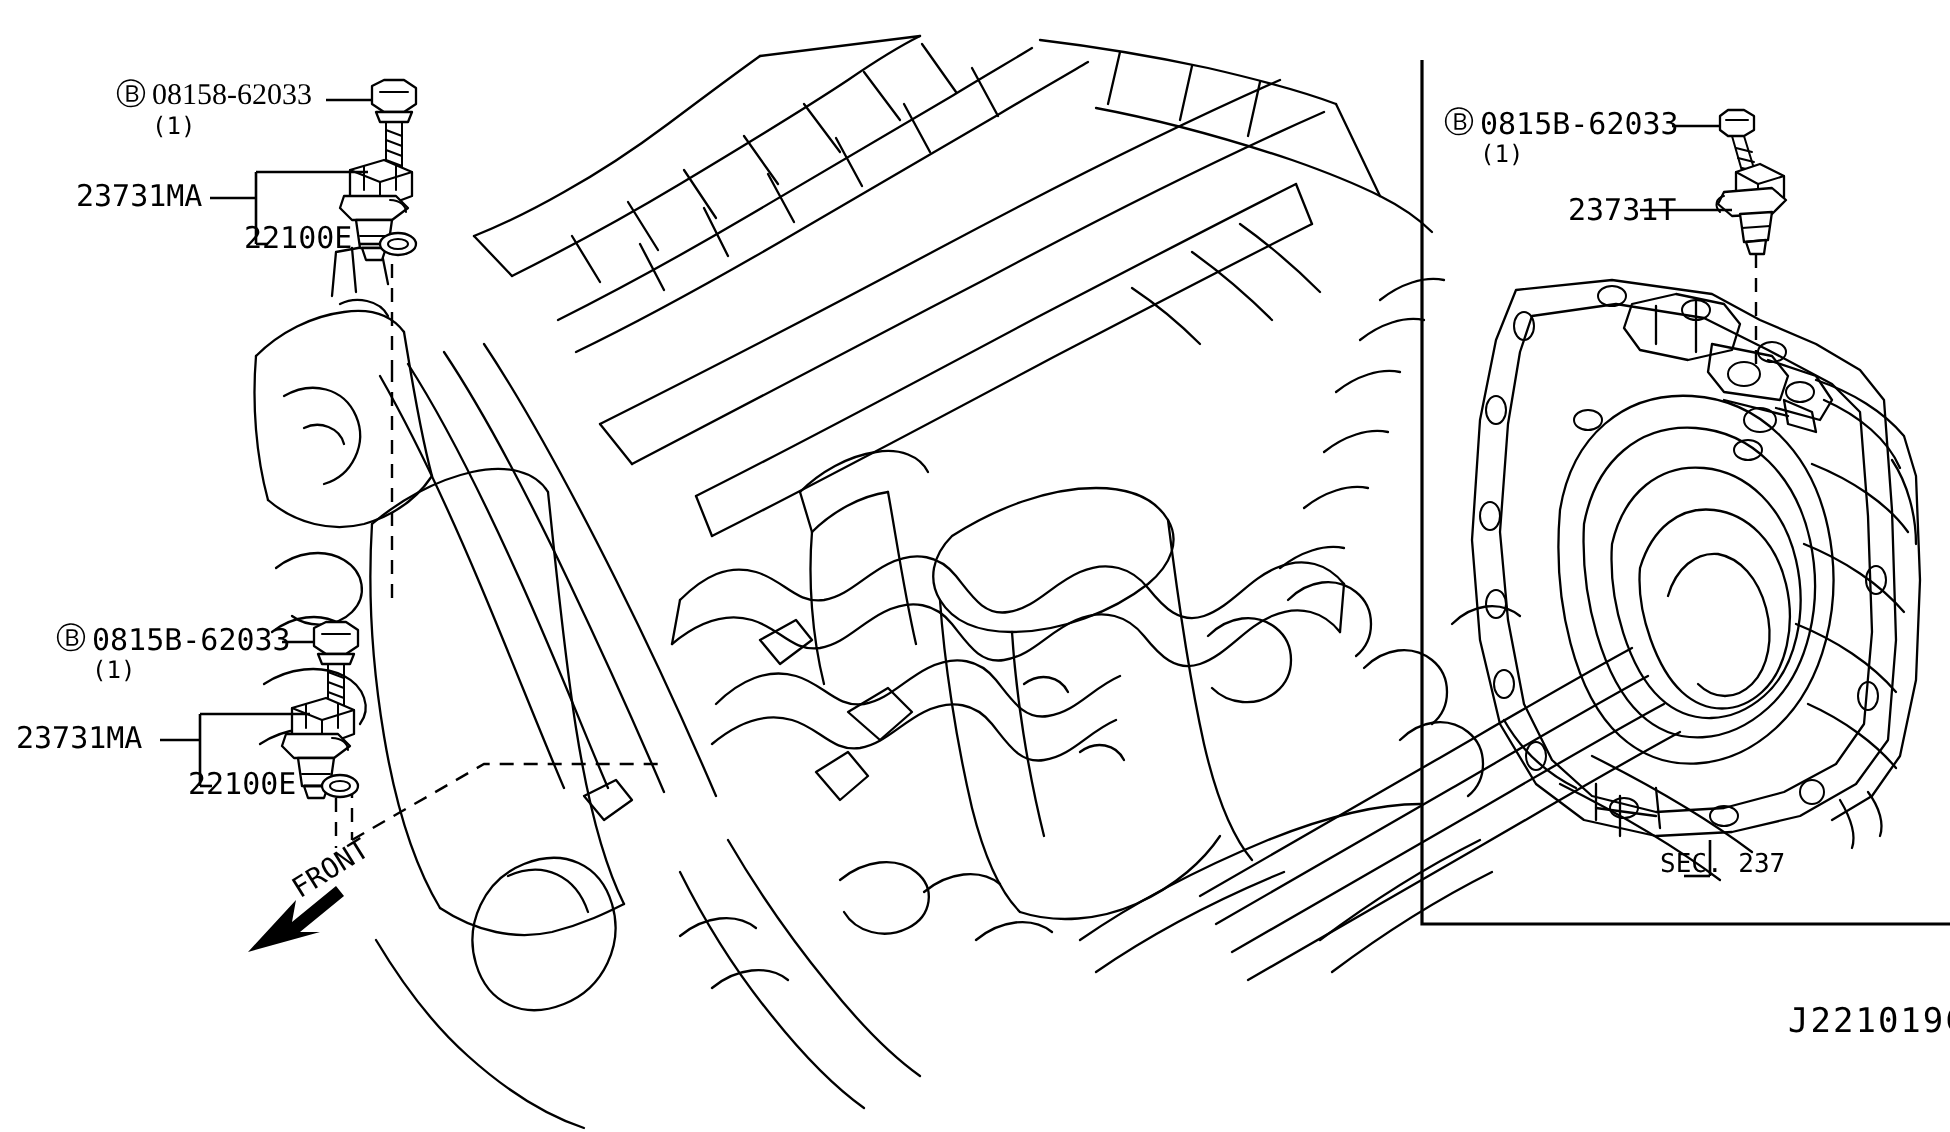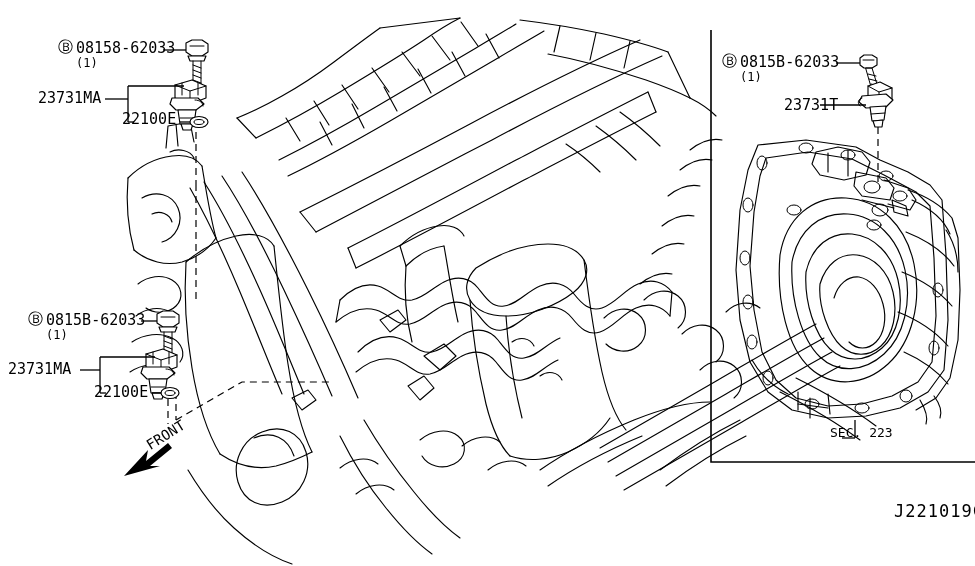--- a/index.html
+++ b/index.html
@@ -361,34 +361,34 @@
       <path class="ln" d="M798,404 L828,408"></path>
       <path class="ln" d="M828,394 L830,414"></path>
       <path class="ln" d="M752,360 C760,374 772,386 788,394"></path>
 
       <path class="ln-lead" d="M855,420 L855,438"></path>
       <path class="ln-lead" d="M855,438 L842,438"></path>
     </g>
   </svg>
 
   <div class="lbl lbl-main" style="left:58px;top:40px;">Ⓑ</div>
-  <div class="lbl lbl-main" style="left:76px;top:41px;">08158-62033</div>
+  <div class="lbl lbl-main" style="left:76px;top:41px;font-family:Liberation Serif, serif;">08158-62033</div>
   <div class="lbl lbl-sub" style="left:76px;top:57px;">(1)</div>
   <div class="lbl lbl-main" style="left:38px;top:91px;">23731MA</div>
   <div class="lbl lbl-main" style="left:122px;top:112px;">22100E</div>
 
   <div class="lbl lbl-main" style="left:28px;top:312px;">Ⓑ</div>
   <div class="lbl lbl-main" style="left:46px;top:313px;">0815B-62033</div>
   <div class="lbl lbl-sub" style="left:46px;top:329px;">(1)</div>
   <div class="lbl lbl-main" style="left:8px;top:362px;">23731MA</div>
   <div class="lbl lbl-main" style="left:94px;top:385px;">22100E</div>
 
   <div class="lbl lbl-front" style="left:144px;top:440px;transform:rotate(-32deg);transform-origin:left top;">FRONT</div>
 
   <div class="lbl lbl-main" style="left:722px;top:54px;">Ⓑ</div>
   <div class="lbl lbl-main" style="left:740px;top:55px;">0815B-62033</div>
   <div class="lbl lbl-sub" style="left:740px;top:71px;">(1)</div>
   <div class="lbl lbl-main" style="left:784px;top:98px;text-align:right;">23731T</div>
-  <div class="lbl lbl-sec" style="left:830px;top:426px;">SEC. 223</div>
+  <div class="lbl lbl-sec" style="left:830px;top:426px;">SEC. 237</div>
 
   <div class="lbl lbl-code" style="left:894px;top:503px;">J221019C</div>
 
 </div>
 
 </body></html>

